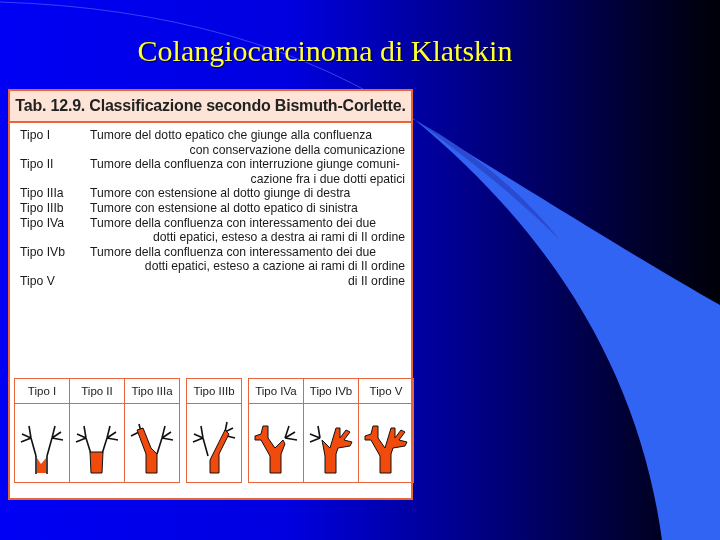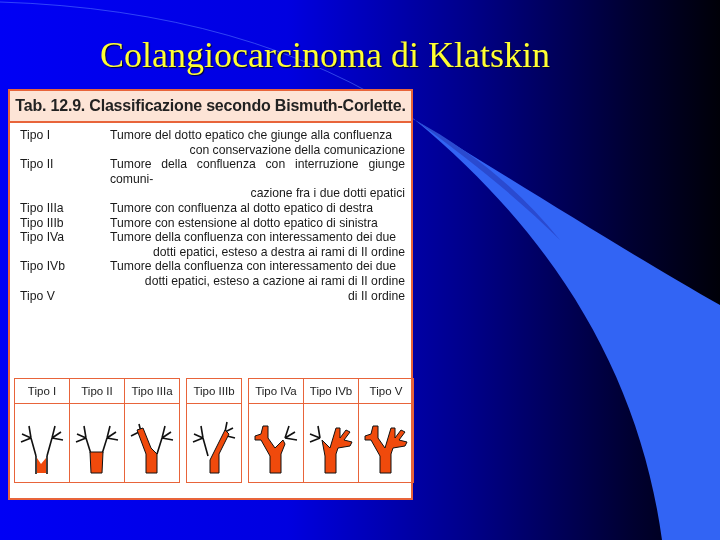--- a/index.html
+++ b/index.html
@@ -4,36 +4,36 @@
 <style>
   html, body { margin:0; padding:0; }
   body {
     width:720px; height:540px; overflow:hidden; position:relative;
     background: linear-gradient(90deg, #0000f5 0%, #0000e0 40%, #00008a 65%, #000030 88%, #000008 100%);
     font-family: "Liberation Sans", sans-serif;
   }
   .swoosh { position:absolute; left:0; top:0; width:720px; height:540px; }
   .title {
     position:absolute; left:0; width:650px; top:34px; text-align:center;
-    font-family: "Liberation Serif", serif; font-size:36px; color:#ffff33;
+    font-family: "Liberation Serif", serif; font-size:30px; color:#ffff33;
     text-shadow: 1px 1px 1px #000033;
   }
   .table-box {
     position:absolute; left:8px; top:89px; width:405px; height:411px;
     background:#fff; border:2px solid #e8643a; box-sizing:border-box;
   }
   .table-head {
     height:30px; background:#fde4d6; border-bottom:2px solid #e8643a;
     display:flex; align-items:center; justify-content:center;
     font-size:16px; font-weight:bold; color:#222; letter-spacing:-0.2px;
   }
   .rows { position:absolute; left:10px; top:37px; width:385px; }
   .row { display:flex; font-size:12.2px; color:#1a1a1a; line-height:14.6px; }
   .row .k { width:70px; flex:none; }
-  .row .v { flex:1; text-align:justify;margin-left:20px; }
+  .row .v { flex:1; text-align:justify; }
   .row .v .l2 { display:block; padding-left:9px; text-align:right; }
   .cells { position:absolute; top:287px; left:4px; height:105px; display:flex; }
   .group { display:flex; border:1px solid #e8643a; margin-right:6px; box-sizing:border-box; }
   .cell { width:54px; border-right:1px solid #e8643a; display:flex; flex-direction:column; }
   .cell:last-child { border-right:none; }
   .cell .ch { height:24px; border-bottom:1px solid #e8643a; font-size:11.5px; color:#222; display:flex; align-items:center; justify-content:center; white-space:nowrap; }
   .cell .ci { flex:1; display:flex; align-items:flex-end; justify-content:center; padding-bottom:8px; }
 </style>
 </head>
 <body>
@@ -53,21 +53,21 @@
     <div class="row">
         <span class="k">Tipo I</span>
         <span class="v"><span>Tumore del dotto epatico che giunge alla confluenza</span><span class="l2">con conservazione della comunicazione</span></span>
       </div>
     <div class="row">
         <span class="k">Tipo II</span>
         <span class="v"><span>Tumore della confluenza con interruzione giunge comuni-</span><span class="l2">cazione fra i due dotti epatici</span></span>
       </div>
     <div class="row">
         <span class="k">Tipo IIIa</span>
-        <span class="v"><span>Tumore con confluenza al dotto epatico di destra</span></span>
+        <span class="v"><span>Tumore con estensione al dotto giunge di destra</span></span>
       </div>
     <div class="row">
         <span class="k">Tipo IIIb</span>
         <span class="v"><span>Tumore con estensione al dotto epatico di sinistra</span></span>
       </div>
     <div class="row">
         <span class="k">Tipo IVa</span>
         <span class="v"><span>Tumore della confluenza con interessamento dei due</span><span class="l2">dotti epatici, esteso a destra ai rami di II ordine</span></span>
       </div>
     <div class="row">

